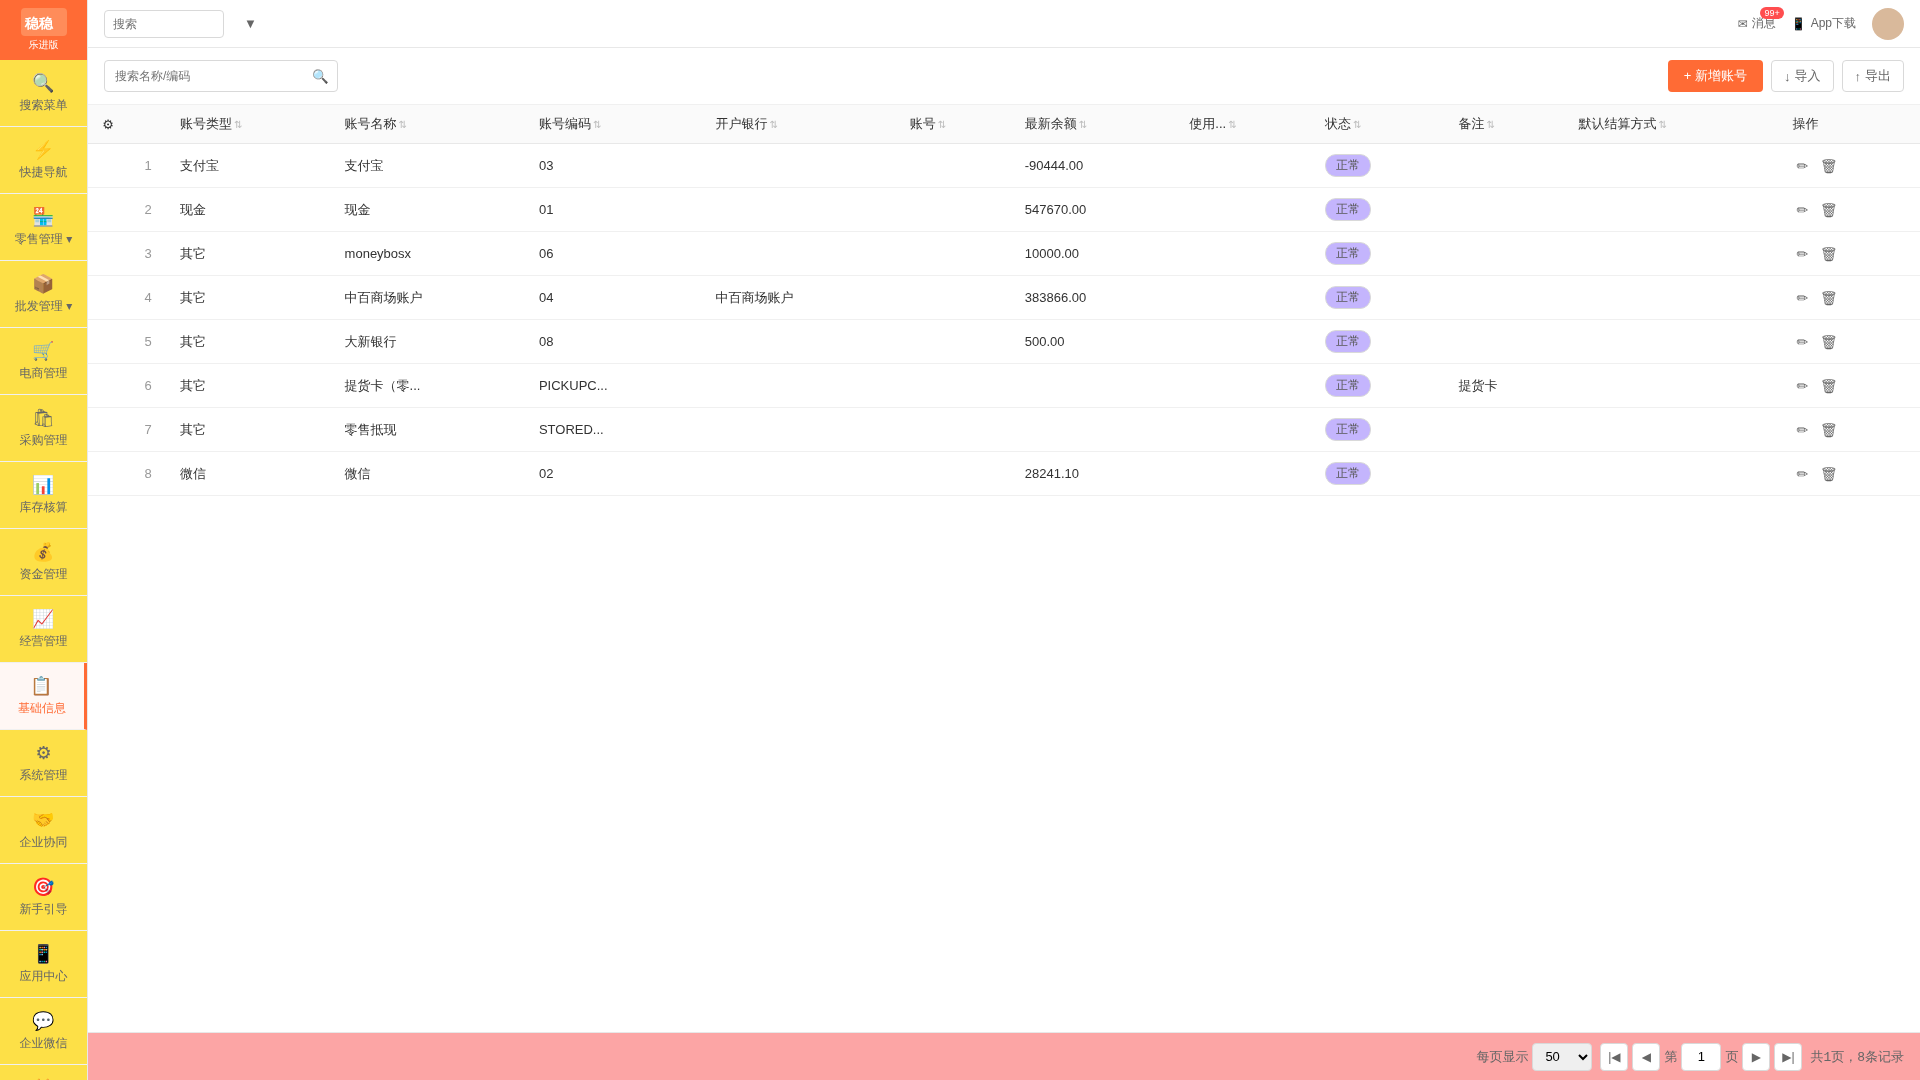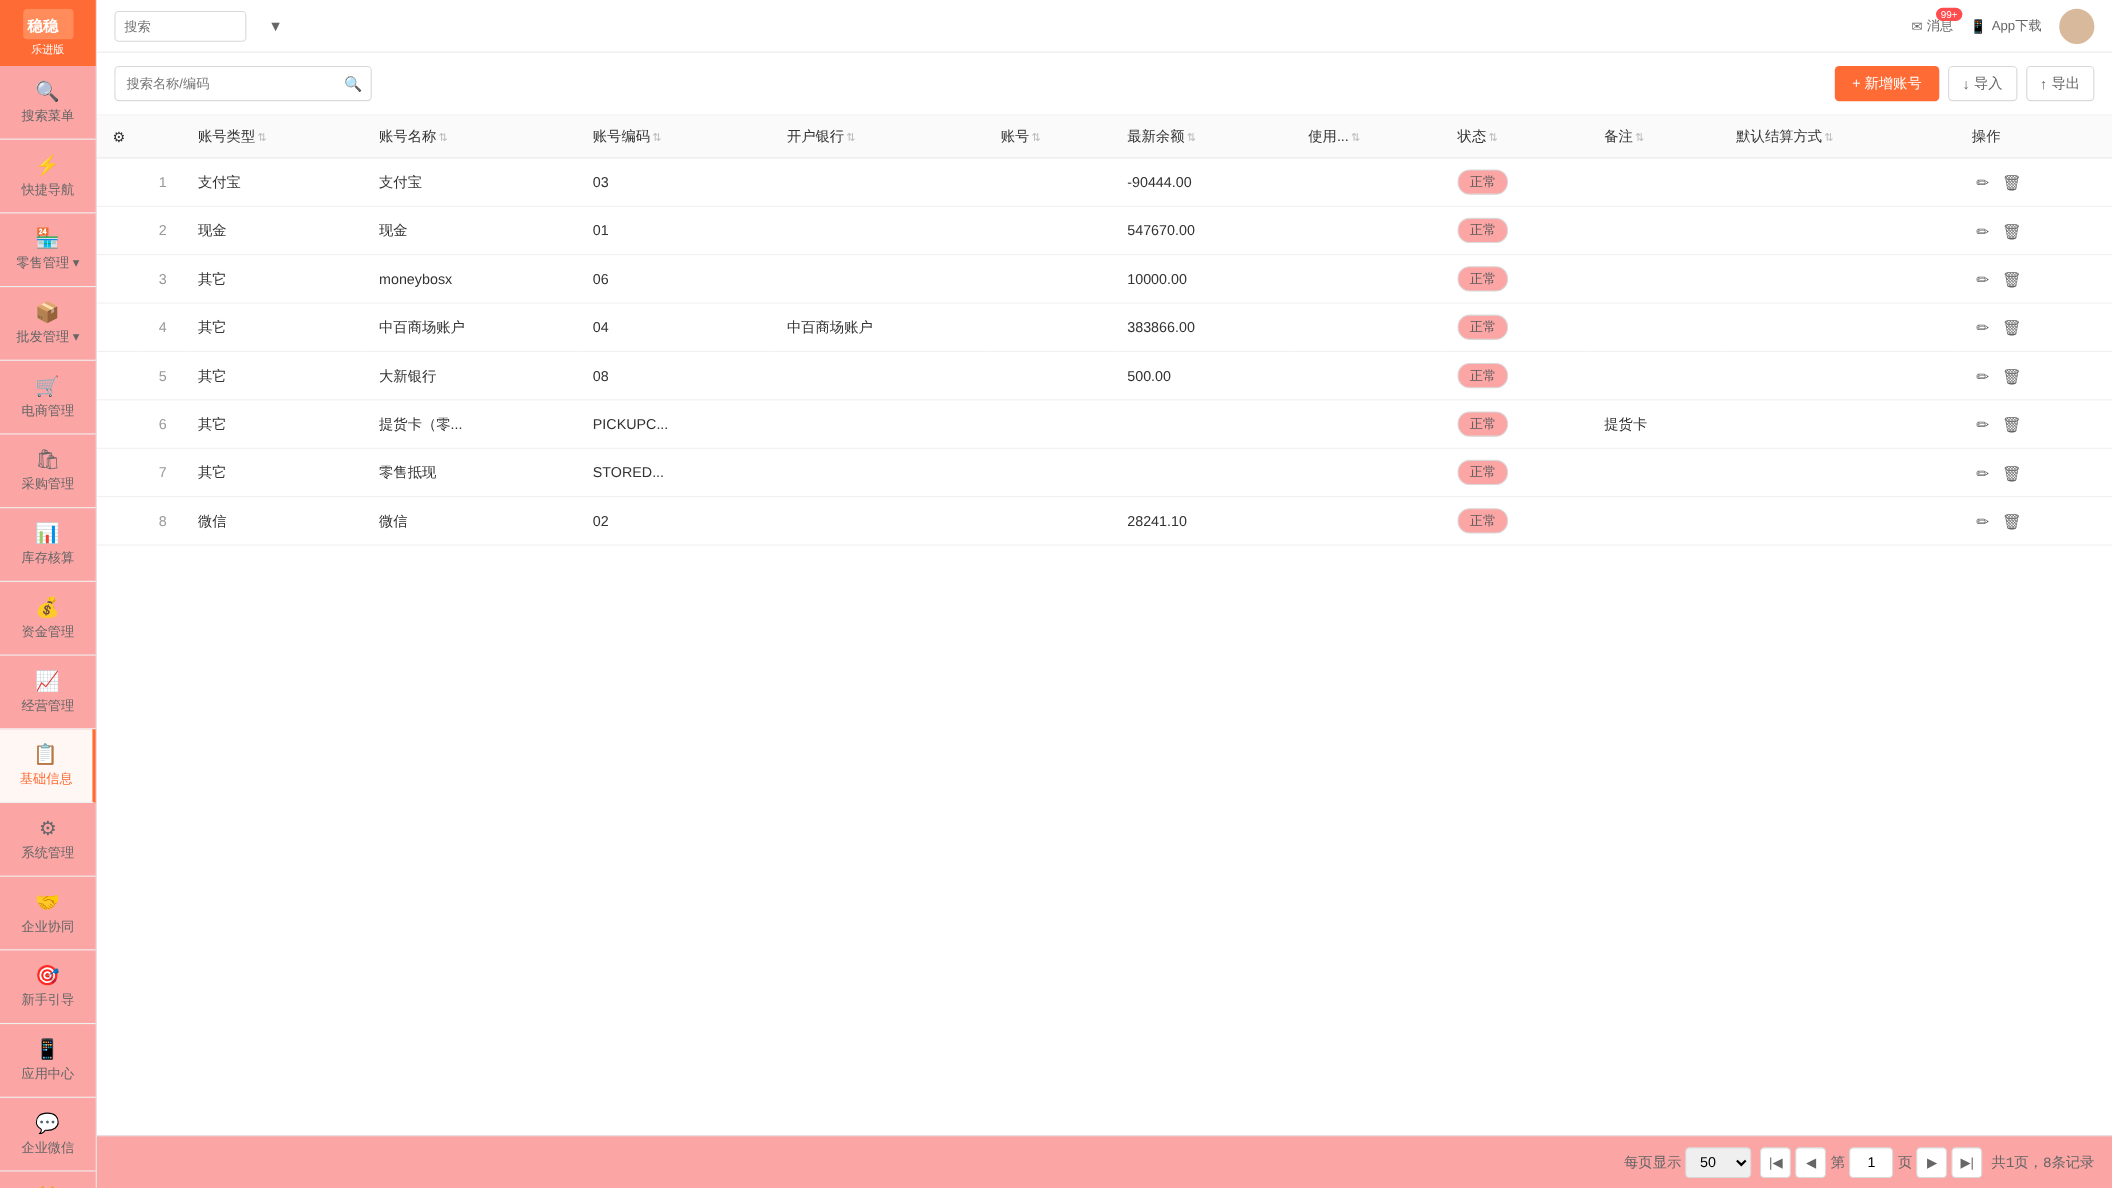--- a/index.html
+++ b/index.html
@@ -1,21 +1,21 @@
 <!DOCTYPE html>
 <html><head>
   <meta charset="utf-8">
   <style>
     * { margin: 0; padding: 0; box-sizing: border-box; }
     body { font-family: 'Microsoft YaHei', Arial, sans-serif; font-size: 13px; background: #f0f2f5; display: flex; height: 1080px; width: 1920px; overflow: hidden; }
 
     
     .sidebar {
       width: 88px;
-      background: #fca5a5;
+      background: #fde047;
       display: flex;
       flex-direction: column;
       align-items: center;
       border-right: 1px solid #e8e8e8;
       flex-shrink: 0;
     }
     .sidebar-logo {
       width: 100%;
       background: #ff6b35;
       padding: 10px;
@@ -322,21 +322,21 @@
     .status-badge {
       display: inline-block;
       padding: 2px 10px;
       border-radius: 4px;
       font-size: 12px;
       background: #f5f5f5;
       color: #666;
       border: 1px solid #e0e0e0;
     }
     .status-normal {
-      background: #fca5a5;
+      background: #c4b5fd;
       color: #595959;
       border-color: #d9d9d9;
       border-radius: 11px;
     }
     .action-btn {
       background: none;
       border: none;
       cursor: pointer;
       color: #666;
       padding: 2px 4px;

